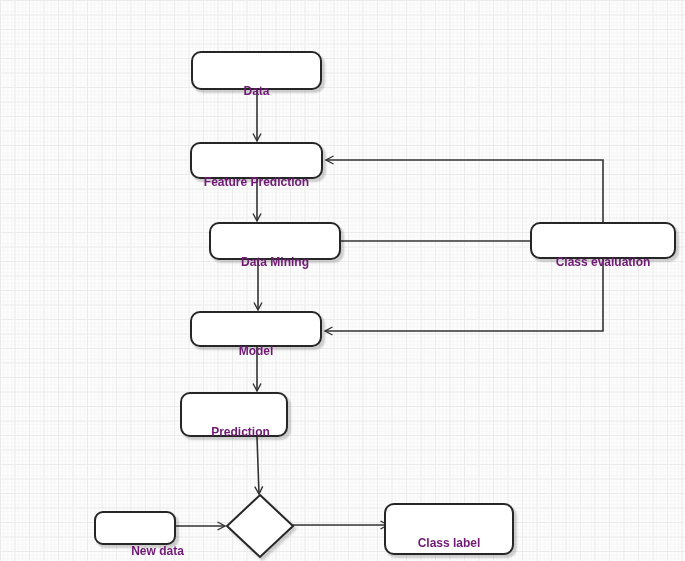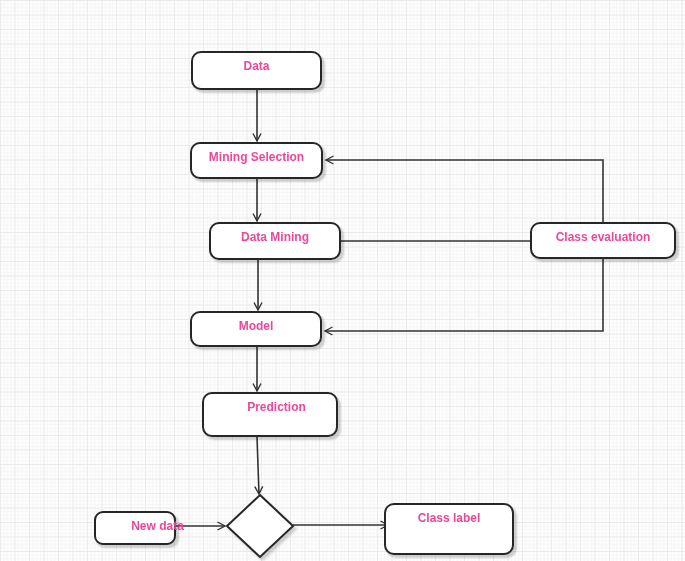--- a/index.html
+++ b/index.html
@@ -34,23 +34,24 @@
     border-radius: 10px;
     box-shadow: 2.5px 3px 2px rgba(0,0,0,0.18);
     display: flex;
     justify-content: center;
     align-items: flex-start;
     padding-top: 6px;
   }
   .node-label {
     font-size: 12px;
     font-weight: bold;
-    color: #ec4899;
+    color: #701a75;
     line-height: 14px;
     white-space: nowrap;
+    margin-top: 25px;
   }
 </style>
 </head>
 <body>
 
 <div class="canvas">
 
   <svg class="edges" width="685" height="561" viewBox="0 0 685 561">
     <defs>
       <marker id="arrow" markerWidth="11" markerHeight="11" refX="8.5" refY="5" orient="auto" markerUnits="userSpaceOnUse">
@@ -73,32 +74,32 @@
     <path d="M603,241 V331 H325" fill="none" stroke="#333333" stroke-width="1.6" marker-end="url(#arrow)"></path>
 
     <polygon points="260,495 293,526 260,557 227,526" fill="#ffffff" stroke="#262626" stroke-width="2" filter="url(#shadow)"></polygon>
   </svg>
 
   <div class="node" style="left:191px; top:51px; width:131px; height:39px;">
     <span class="node-label">Data</span>
   </div>
 
   <div class="node" style="left:190px; top:142px; width:133px; height:37px;">
-    <span class="node-label">Mining Selection</span>
+    <span class="node-label">Feature Prediction</span>
   </div>
 
   <div class="node" style="left:209px; top:222px; width:132px; height:38px;">
     <span class="node-label">Data Mining</span>
   </div>
 
   <div class="node" style="left:190px; top:311px; width:132px; height:36px;">
     <span class="node-label">Model</span>
   </div>
 
-  <div class="node" style="left:202px; top:392px; width:136px; height:45px;padding-left:13px;">
+  <div class="node" style="left:180px; top:392px; width:108px; height:45px;padding-left:13px;">
     <span class="node-label">Prediction</span>
   </div>
 
   <div class="node" style="left:530px; top:222px; width:146px; height:37px;">
     <span class="node-label">Class evaluation</span>
   </div>
 
   <div class="node" style="left:94px; top:511px; width:82px; height:34px; border-radius:9px;padding-left:45px;">
     <span class="node-label">New data</span>
   </div>

